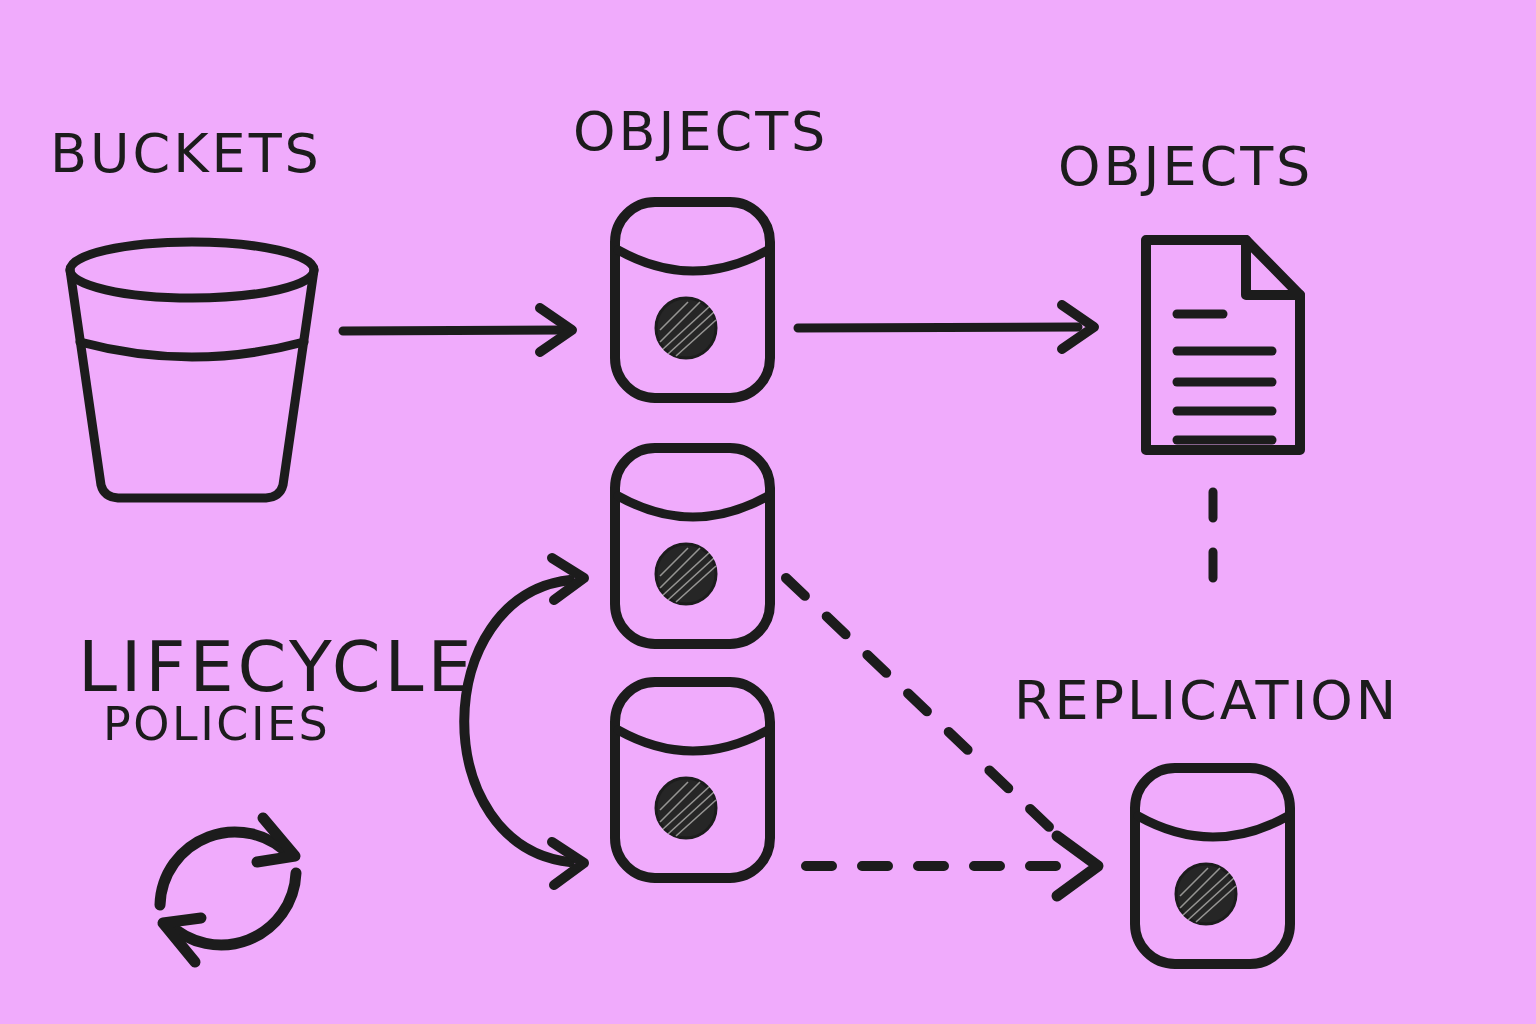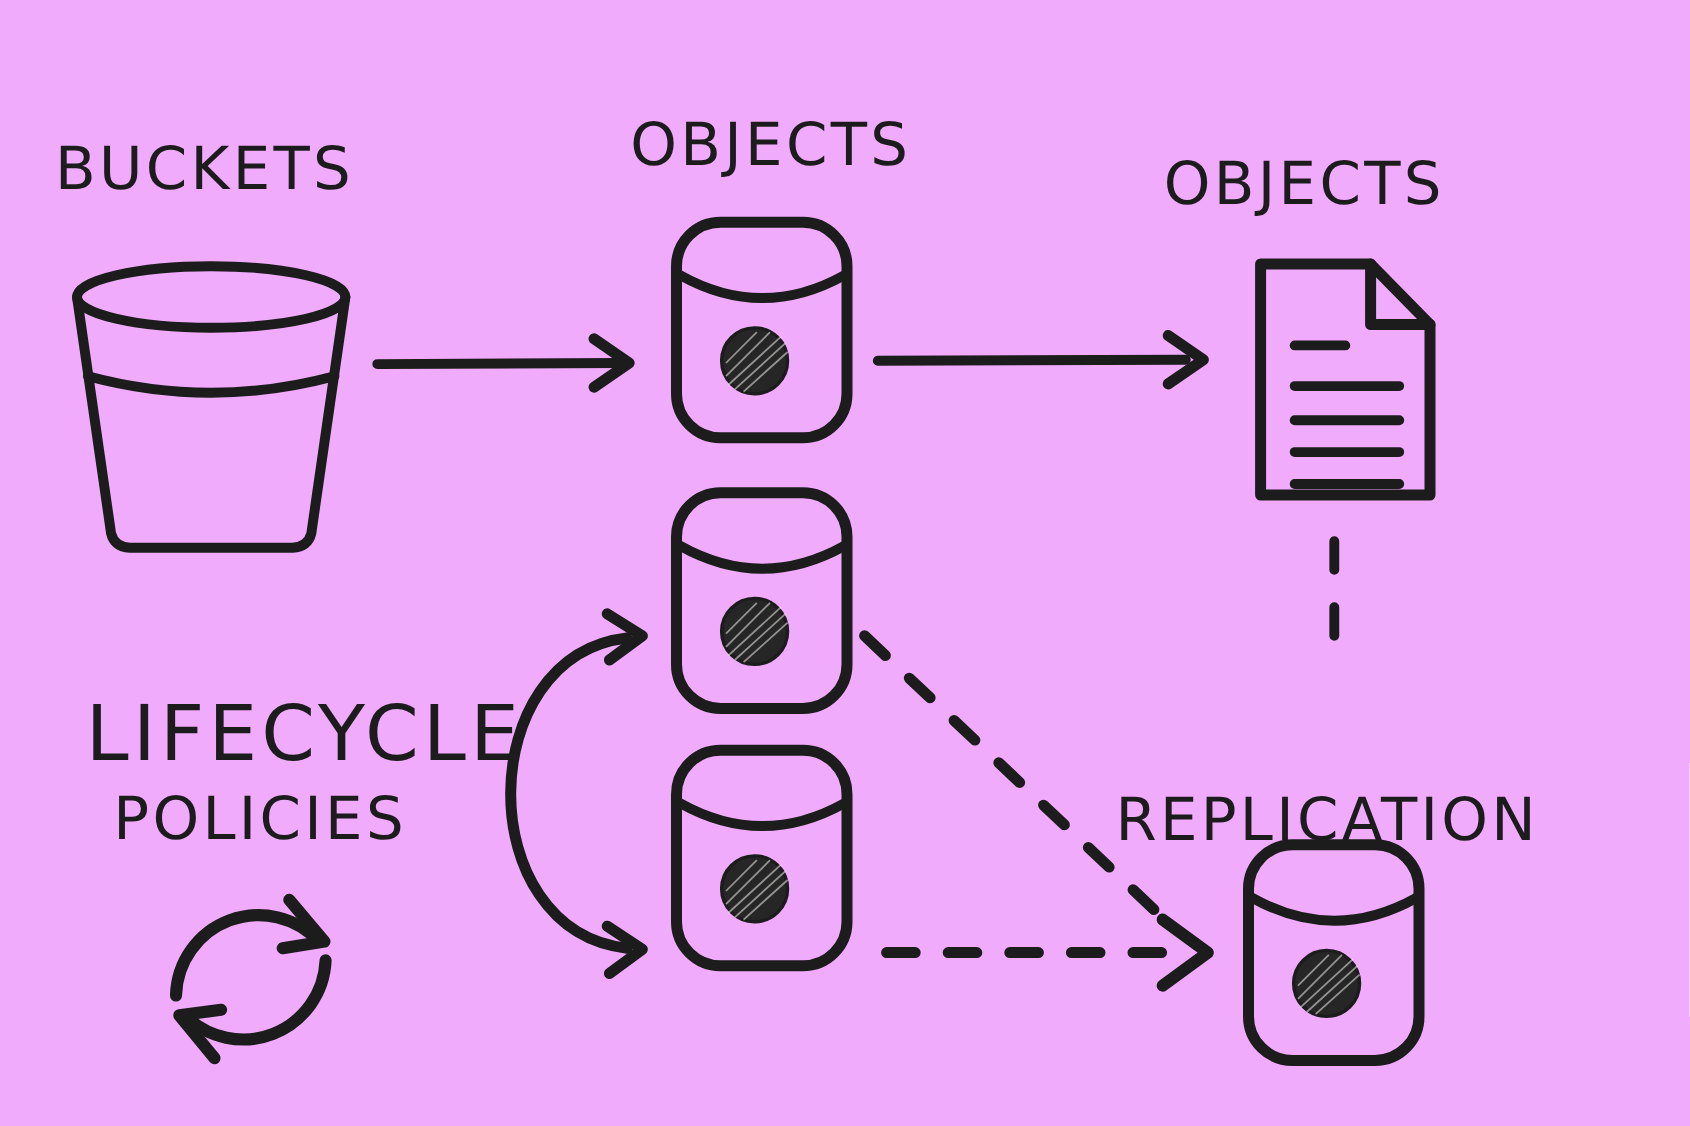--- a/index.html
+++ b/index.html
@@ -28,22 +28,22 @@
     font-weight: 400;
     letter-spacing: 0.055em;
     white-space: nowrap;
     line-height: 1.08;
     -webkit-font-smoothing: antialiased;
   }
   .lbl-buckets   { left: 50px;   top: 125px; font-size: 54px; }
   .lbl-objects   { left: 536px;  top: 103px; font-size: 54px; margin-left: 37px; }
   .lbl-metadata  { left: 1058px; top: 138px; font-size: 54px; }
   .lbl-lifecycle { left: 78px;   top: 630px; font-size: 70px; }
-  .lbl-policies  { left: 103px;  top: 716px; font-size: 54px; }
-  .lbl-replication{ left: 1014px; top: 672px; font-size: 54px; margin-top: 45px; }
+  .lbl-policies  { left: 103px;  top: 700px; font-size: 46px; }
+  .lbl-replication{ left: 1014px; top: 672px; font-size: 54px; }
   .ink { fill: none; stroke: #1c1c1c; stroke-linecap: round; stroke-linejoin: round; }
   .ink-fill { fill: #262626; stroke: #1c1c1c; stroke-width: 3; }
   .hatch { stroke: #f1efec; stroke-width: 1.6; opacity: 0.55; }
 </style>
 </head>
 <body>
 
 <div id="canvas">
 
   <div class="label lbl-buckets">BUCKETS</div>

